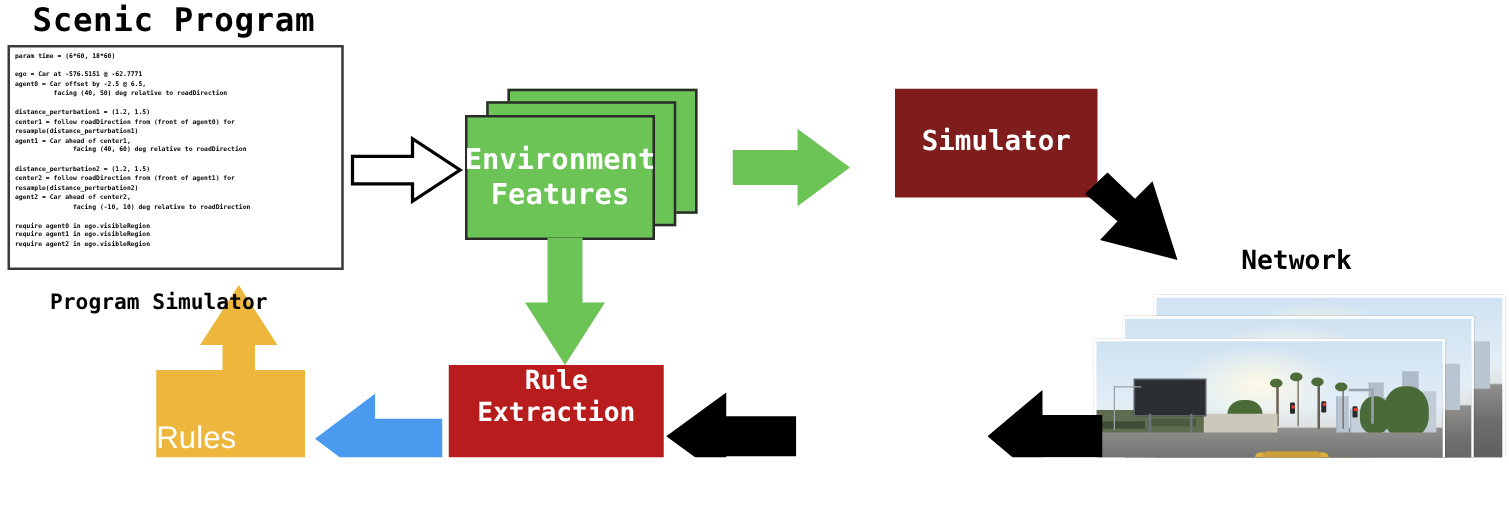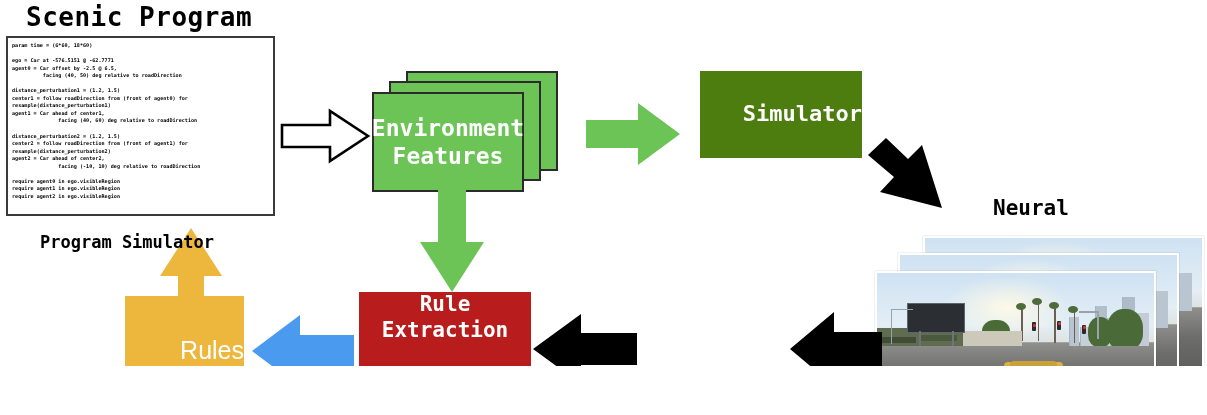--- a/index.html
+++ b/index.html
@@ -88,24 +88,24 @@
   #env-card-back  { left: 406px; top: 71px;  width: 152px; height: 100px; }
   #env-card-mid   { left: 389px; top: 81px;  width: 152px; height: 100px; }
   #env-card-front {
     left: 372px; top: 92px; width: 152px; height: 100px;
     display: flex; align-items: center; justify-content: center;
   }
   #env-card-front .node-label { font-size: 23px; }
 
   
   #simulator-box {
-    left: 700px; top: 71px;
+    left: 716px; top: 71px;
     width: 162px; height: 87px;
-    background: #4d7c0f;
-    display: flex; align-items: center; justify-content: flex-end;
+    background: #7f1d1d;
+    display: flex; align-items: center; justify-content: center;
   }
   #simulator-box .node-label { font-size: 22px; }
 
   
   #neural-network-box {
     left: 640px; top: 295px;
     width: 142px; height: 107px;
     background: #000000;
     border-radius: 14px;
     display: flex; align-items: center; justify-content: center;
@@ -119,21 +119,21 @@
     background: #b91c1c;
     display: flex; align-items: flex-start; justify-content: center;
   }
   #rule-extraction-box .node-label { font-size: 21px; }
 
   
   #rules-box {
     left: 125px; top: 296px;
     width: 119px; height: 109px;
     background: #edb73e;
-    display: flex; align-items: center; justify-content: flex-end;
+    display: flex; align-items: center; justify-content: flex-start;
   }
   #rules-box .rules-label {
     font-family: "Liberation Sans", sans-serif;
     font-size: 25px;
     font-weight: normal;
     color: #ffffff;
   }
 
   
   .arrow-svg { display: block; }
@@ -231,21 +231,21 @@
       <polygon points="2,19 20,2 42,23 56,9 76,72 14,56 28,41" fill="#000000"></polygon>
     </svg>
   </div>
 
   <div class="abs" style="left:418px; top:190px;">
     <svg class="arrow-svg" width="68" height="104" viewBox="0 0 68 104" aria-hidden="true">
       <polygon points="20,0 48,0 48,52 66,52 34,102 2,52 20,52" fill="#6cc456"></polygon>
     </svg>
   </div>
 
-  <div class="abs" id="images-title">Neural</div>
+  <div class="abs" id="images-title">Network</div>
 
   <div class="abs shot" id="shot-back">
     <div class="scene">
       <div class="sky-glow"></div>
       <div class="skyline">
         <div class="bldg" style="right:4%;  width:13%; height:72%;"></div>
         <div class="bldg" style="right:19%; width:10%; height:52%;"></div>
         <div class="bldg" style="right:31%; width:12%; height:84%;"></div>
         <div class="bldg" style="right:46%; width:9%;  height:44%;"></div>
       </div>

